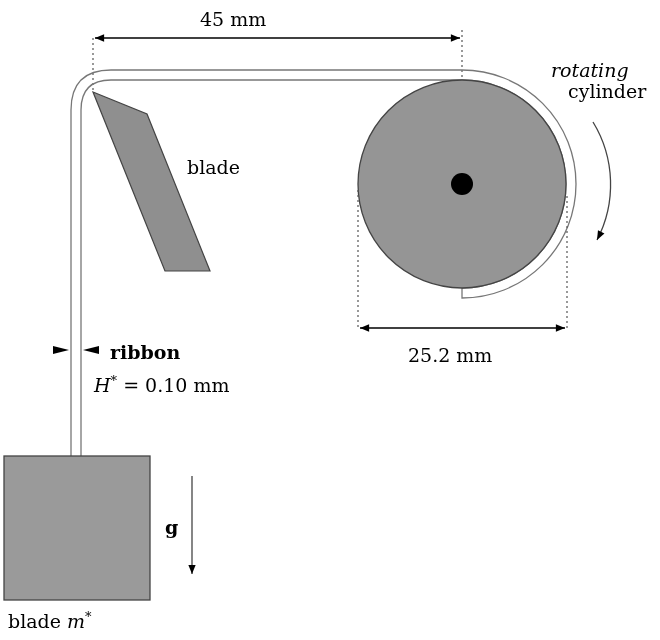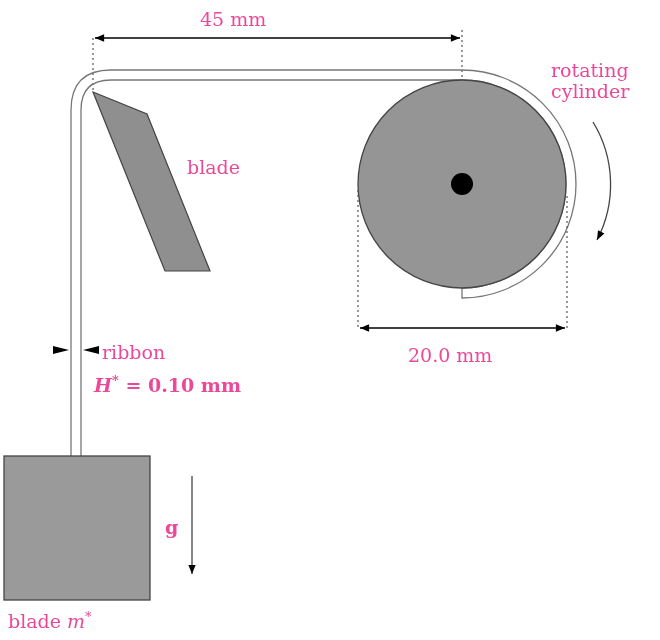--- a/index.html
+++ b/index.html
@@ -1,18 +1,18 @@
 <!DOCTYPE html>
 <html><head>
 <meta charset="utf-8">
 <style>
   html,body{margin:0;padding:0;background:#fff;}
   body{width:660px;height:640px;position:relative;overflow:hidden;font-family:"DejaVu Serif","Liberation Serif",serif;}
   svg{position:absolute;left:0;top:0;}
-  .lbl{position:absolute;font-size:19px;color:#ec4899;white-space:nowrap;line-height:1;}
+  .lbl{position:absolute;font-size:19px;color:#000000;white-space:nowrap;line-height:1;}
   .it{font-style:italic;}
   .bold{font-weight:bold;}
 </style>
 </head>
 <body>
 
 <svg width="660" height="640" viewBox="0 0 660 640">
   <defs>
     <marker id="ah" viewBox="0 0 10 10" refX="10" refY="5" markerWidth="9" markerHeight="7" orient="auto-start-reverse">
       <path d="M0,1 L10,5 L0,9 z" fill="#000"></path>
@@ -47,26 +47,26 @@
     <path d="M53,346 L69,350 L53,354 z" fill="#000"></path>
     <path d="M99,346 L83,350 L99,354 z" fill="#000"></path>
   </g>
 
   <rect x="4" y="456" width="146" height="144" fill="#9a9a9a" stroke="#444" stroke-width="1.3"></rect>
 
   <line x1="192" y1="476" x2="192" y2="574" stroke="#444" stroke-width="1.3" marker-end="url(#ah)"></line>
 </svg>
 
 <div class="lbl" style="left:200px;top:10px;">45 mm</div>
-<div class="lbl" style="left:551px;top:61px;">rotating</div>
-<div class="lbl" style="left:551px;top:82px;">cylinder</div>
+<div class="lbl" style="left:551px;top:61px;font-style:italic;">rotating</div>
+<div class="lbl" style="left:568px;top:82px;">cylinder</div>
 <div class="lbl" style="left:177px;top:158px;margin-left:10px;">blade</div>
-<div class="lbl" style="left:408px;top:346px;">20.0 mm</div>
-<div class="lbl" style="left:102px;top:343px;">ribbon</div>
-<div class="lbl" style="left:94px;top:374px;font-weight:bold;">
+<div class="lbl" style="left:408px;top:346px;">25.2 mm</div>
+<div class="lbl" style="left:110px;top:343px;font-weight:bold;">ribbon</div>
+<div class="lbl" style="left:94px;top:374px;">
   <span class="it">H</span><sup style="font-size:13px">*</sup>
   <span>= 0.10 mm</span>
 </div>
 <div class="lbl bold" style="left:165px;top:518px;">g</div>
 <div class="lbl" style="left:8px;top:610px;">
   <span>blade</span>
   <span class="it">m</span><sup style="font-size:13px">*</sup>
 </div>
 
 </body></html>

